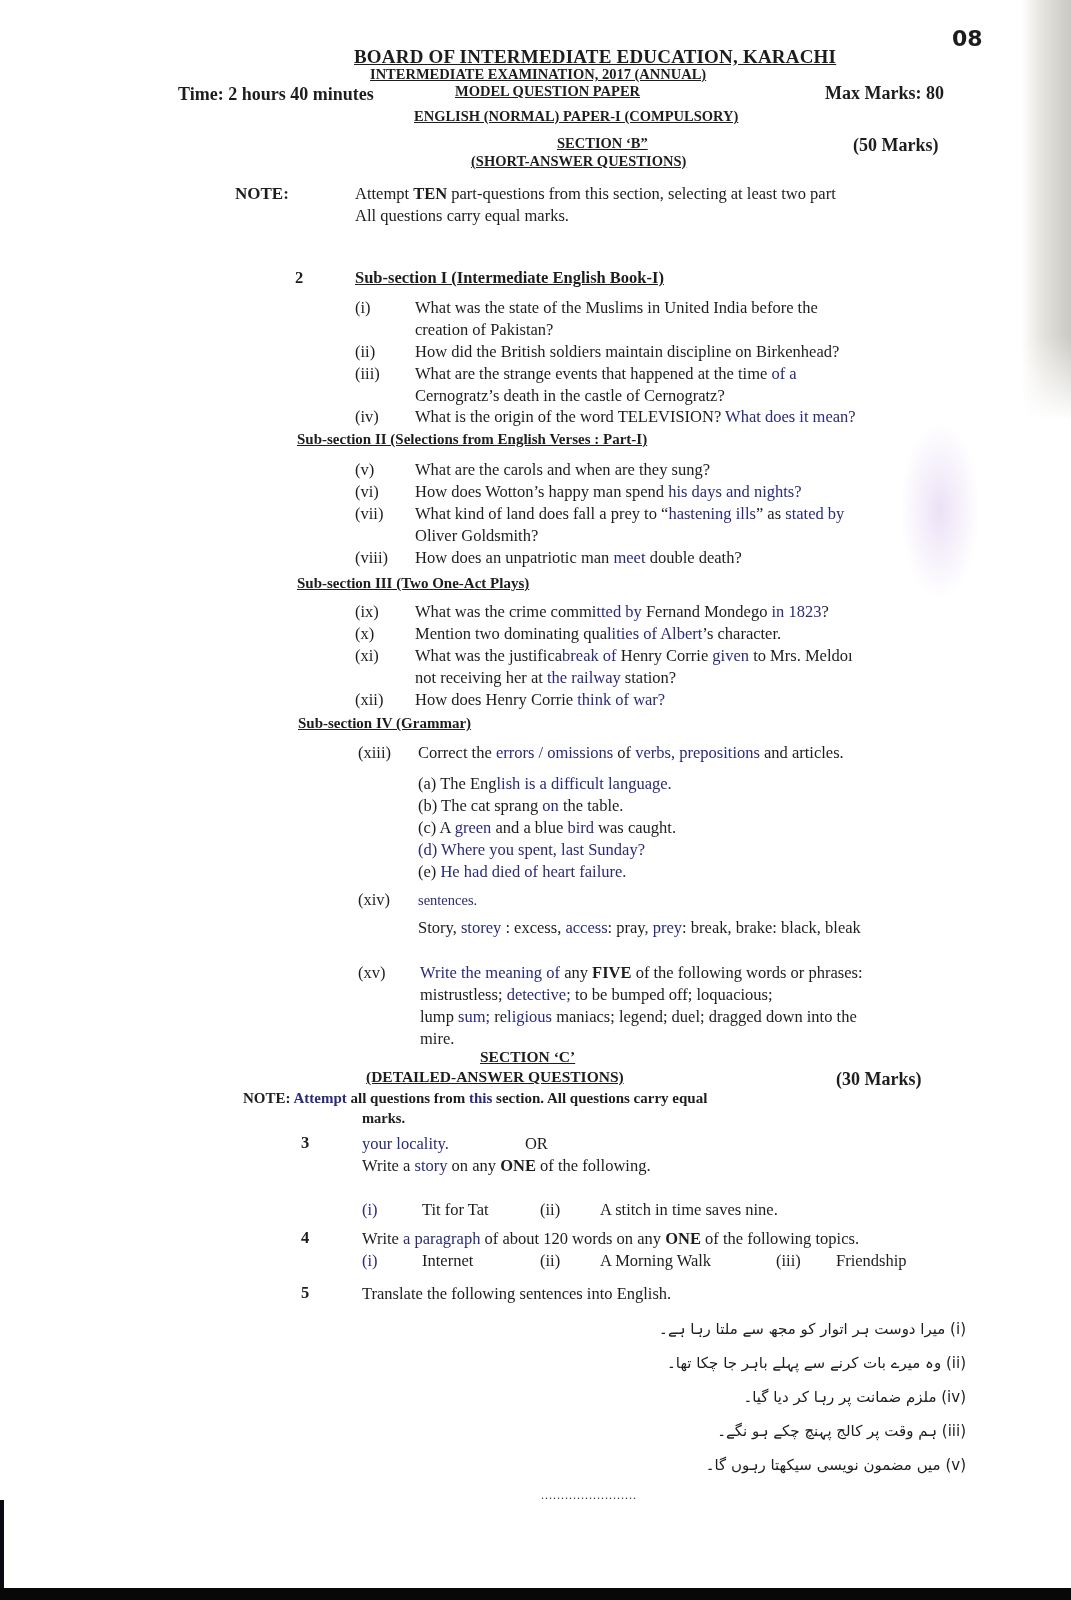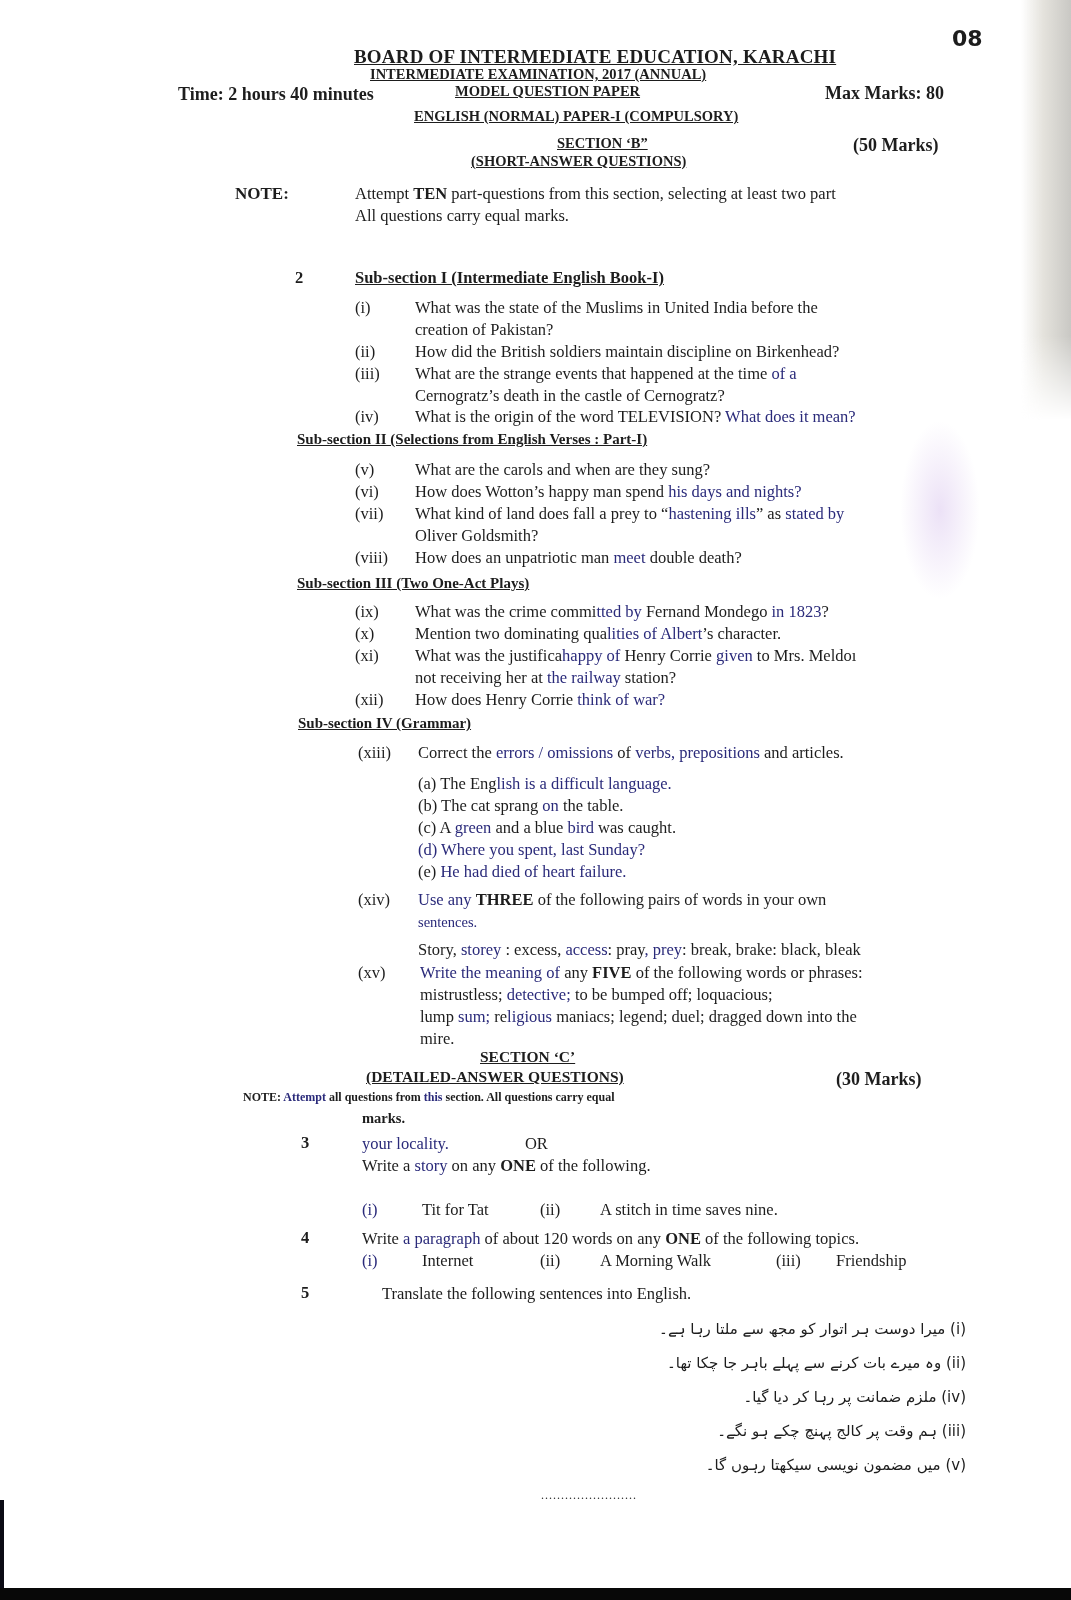--- a/index.html
+++ b/index.html
@@ -92,57 +92,56 @@
 <div class="abs body-text" style="left:355px; top:547px;">(viii)</div>
 <div class="abs body-text" style="left:415px; top:547px;">How does an unpatriotic man <span class="blue">meet</span> double death?</div>
 
 <div class="abs sub" style="left:297px; top:575px;">Sub-section III (Two One-Act Plays)</div>
 <div class="abs body-text" style="left:355px; top:601px;">(ix)</div>
 <div class="abs body-text" style="left:415px; top:601px;">What was the crime commi<span class="blue">tted by</span> Fernand Mondego <span class="blue">in 1823</span>?</div>
 <div class="abs body-text" style="left:355px; top:623px;">(x)</div>
 <div class="abs body-text" style="left:415px; top:623px;">Mention two dominating qua<span class="blue">lities of Albert</span>’s character.</div>
 <div class="abs body-text" style="left:355px; top:645px;">(xi)</div>
 <div class="abs body-text" style="left:415px; top:645px;">
-  <div>What was the justifica<span class="blue">happy of</span> Henry Corrie <span class="blue">given</span> to Mrs. Meldoı</div>
+  <div>What was the justifica<span class="blue">break of</span> Henry Corrie <span class="blue">given</span> to Mrs. Meldoı</div>
   <div>not receiving her at <span class="blue">the railway</span> station?</div>
 </div>
 <div class="abs body-text" style="left:355px; top:689px;">(xii)</div>
 <div class="abs body-text" style="left:415px; top:689px;">How does Henry Corrie <span class="blue">think of war?</span></div>
 
 <div class="abs sub" style="left:298px; top:715px;">Sub-section IV (Grammar)</div>
 <div class="abs body-text" style="left:358px; top:742px;">(xiii)</div>
 <div class="abs body-text" style="left:418px; top:742px;">Correct the <span class="blue">errors / omissions</span> of <span class="blue">verbs, prepositions</span> and articles.</div>
 
 <div class="abs body-text" style="left:418px; top:773px;">
   <div>(a) The Eng<span class="blue">lish is a difficult language.</span></div>
   <div>(b) The cat sprang <span class="blue">on</span> the table.</div>
   <div>(c) A <span class="blue">green</span> and a blue <span class="blue">bird</span> was caught.</div>
   <div class="blue">(d) Where you spent, last Sunday?</div>
   <div>(e) <span class="blue">He had died of heart failure.</span></div>
 </div>
 
 <div class="abs body-text" style="left:358px; top:889px;">(xiv)</div>
 <div class="abs body-text" style="left:418px; top:889px;">
-  <div><span class="blue">Use any</span> <b>THREE</b> of the following pairs of words in your own</div>
   <div class="blue" style="font-size:14.5px;">sentences.</div>
   <div style="margin-top:6px;">Story, <span class="blue">storey</span> : excess, <span class="blue">access</span>: pray<span class="blue">, prey</span>: break, brake: black, bleak</div>
 </div>
 
 <div class="abs body-text" style="left:358px; top:962px;">(xv)</div>
 <div class="abs body-text" style="left:420px; top:962px;">
   <div><span class="blue">Write the meaning of</span> any <b>FIVE</b> of the following words or phrases:</div>
   <div>mistrustless; <span class="blue">detective;</span> to be bumped off; loquacious;</div>
   <div>lump <span class="blue">sum;</span> re<span class="blue">ligious</span> maniacs; legend; duel; dragged down into the</div>
   <div>mire.</div>
 </div>
 
 <div class="abs hdr" style="left:480px; top:1048px; font-size:15.5px;">SECTION ‘C’</div>
 <div class="abs hdr" style="left:366px; top:1068px; font-size:15.5px;">(DETAILED-ANSWER QUESTIONS)</div>
 <div class="abs meta" style="left:836px; top:1069px;">(30 Marks)</div>
-<div class="abs" style="left:243px; top:1090px; font-size:12px; font-weight:bold;">NOTE: <span class="blue">Attempt</span> all questions from <span class="blue">this</span> section. All questions carry equal</div>
+<div class="abs" style="left:243px; top:1090px; font-size:15px; font-weight:bold;">NOTE: <span class="blue">Attempt</span> all questions from <span class="blue">this</span> section. All questions carry equal</div>
 <div class="abs" style="left:362px; top:1110px; font-size:14.5px; font-weight:bold;">marks.</div>
 
 <div class="abs num" style="left:301px; top:1133px; font-weight:bold;">3</div>
 <div class="abs body-text" style="left:362px; top:1133px;">
   <div><span class="blue">your locality.</span><span style="display:inline-block; width:76px;"></span><span>OR</span></div>
   <div>Write a <span class="blue">story</span> on any <b>ONE</b> of the following.</div>
 </div>
 <div class="abs body-text blue" style="left:362px; top:1199px;">(i)</div>
 <div class="abs body-text" style="left:422px; top:1199px;">Tit for Tat</div>
 <div class="abs body-text" style="left:540px; top:1199px;">(ii)</div>
@@ -151,21 +150,21 @@
 <div class="abs num" style="left:301px; top:1228px; font-weight:bold;">4</div>
 <div class="abs body-text" style="left:362px; top:1228px;">Write <span class="blue">a paragraph</span> of about 120 words on any <b>ONE</b> of the following topics.</div>
 <div class="abs body-text blue" style="left:362px; top:1250px;">(i)</div>
 <div class="abs body-text" style="left:422px; top:1250px;">Internet</div>
 <div class="abs body-text" style="left:540px; top:1250px;">(ii)</div>
 <div class="abs body-text" style="left:600px; top:1250px;">A Morning Walk</div>
 <div class="abs body-text" style="left:776px; top:1250px;">(iii)</div>
 <div class="abs body-text" style="left:836px; top:1250px;">Friendship</div>
 
 <div class="abs num" style="left:301px; top:1283px; font-weight:bold;">5</div>
-<div class="abs body-text" style="left:382px; top:1283px;">Translate the following sentences into English.</div>
+<div class="abs body-text" style="left:362px; top:1283px;">Translate the following sentences into English.</div>
 
 <div class="abs" style="right:105px; top:1320px; width:300px;">
   <div class="urdu" style="height:34px;"><span>(i)</span> <span>میرا دوست ہر اتوار کو مجھ سے ملتا رہا ہے۔</span></div>
   <div class="urdu" style="height:34px;"><span>(ii)</span> <span>وہ میرے بات کرنے سے پہلے باہر جا چکا تھا۔</span></div>
   <div class="urdu" style="height:34px;"><span>(iv)</span> <span>ملزم ضمانت پر رہا کر دیا گیا۔</span></div>
   <div class="urdu" style="height:34px;"><span>(iii)</span> <span>ہم وقت پر کالج پہنچ چکے ہو نگے۔</span></div>
   <div class="urdu" style="height:34px;text-align:right;"><span>(v)</span> <span>میں مضمون نویسی سیکھتا رہوں گا۔</span></div>
 </div>
 
 <div class="abs dots" style="left:541px; top:1488px;">........................</div>

